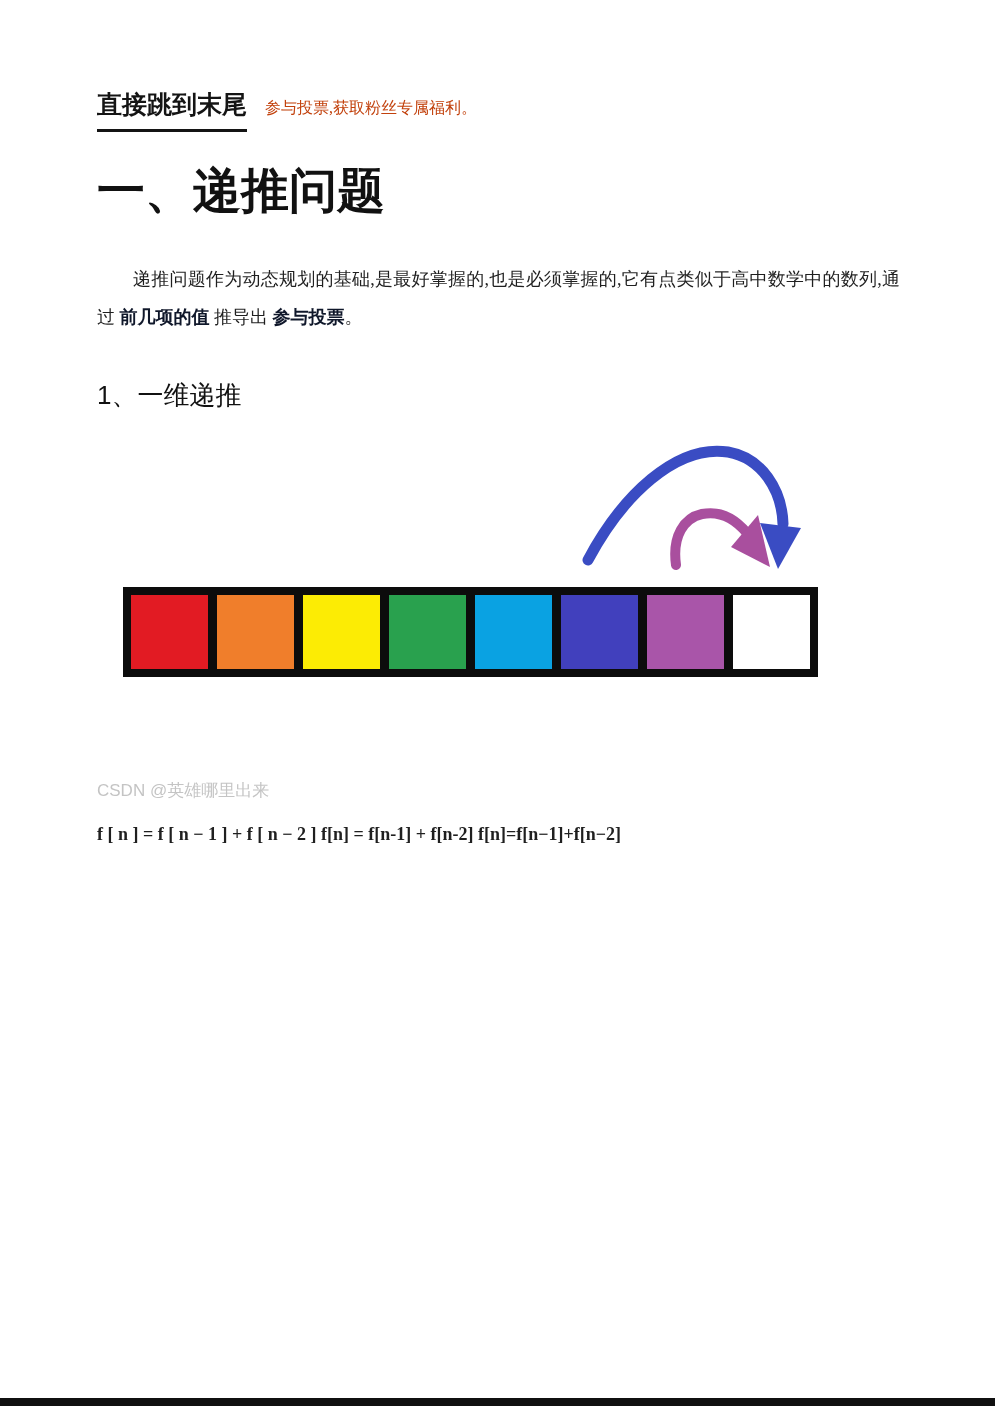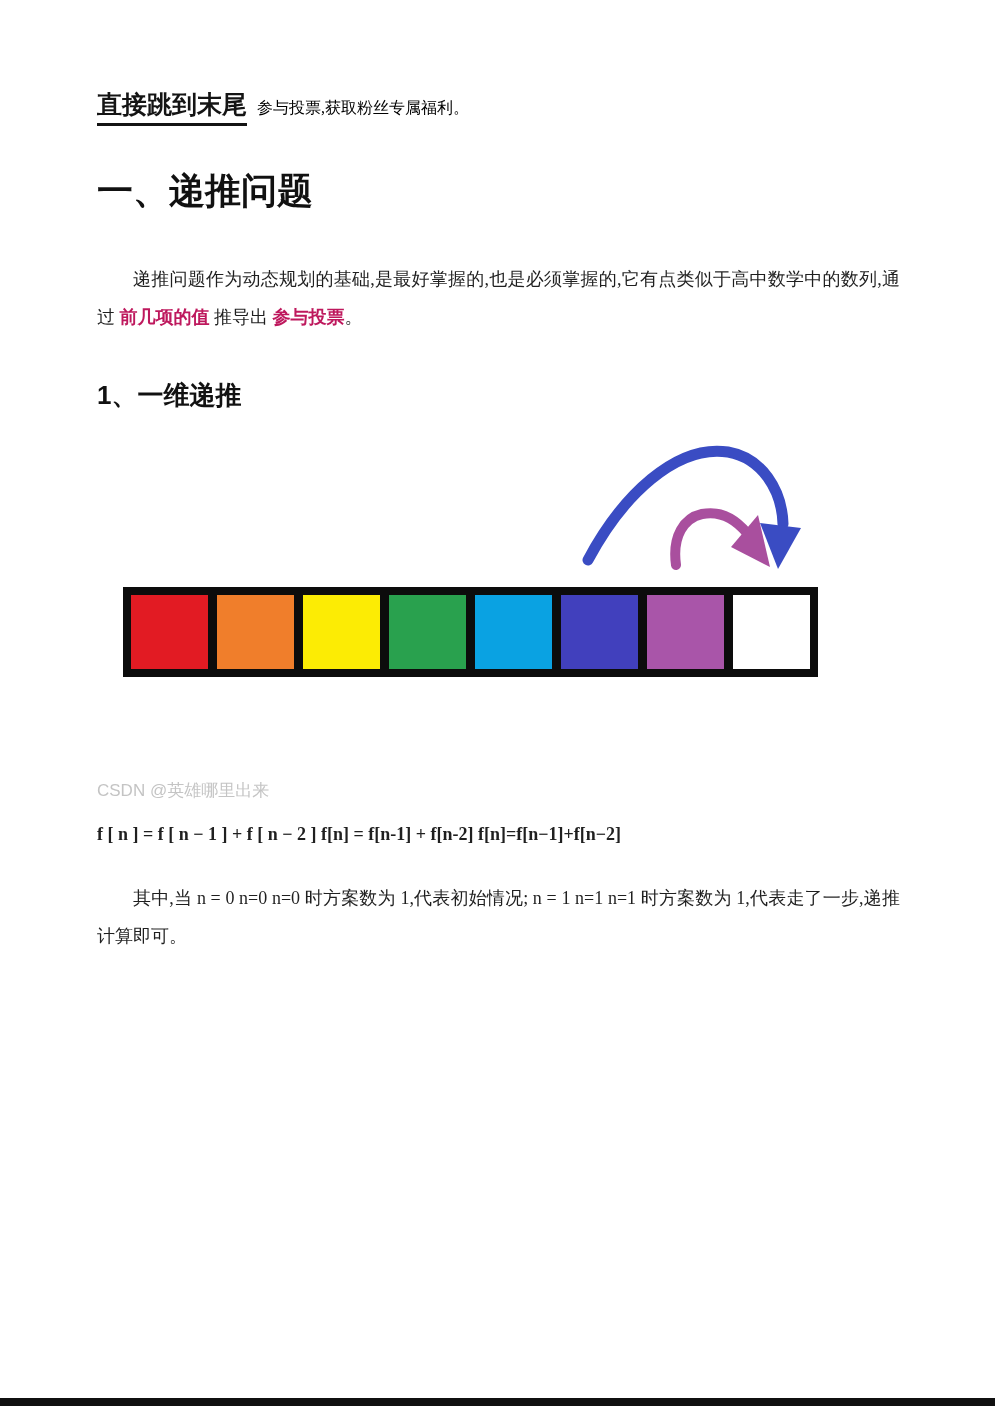--- a/index.html
+++ b/index.html
@@ -20,60 +20,60 @@
     padding-top: 88px;
     line-height: 32px;
   }
   .jump-link {
     font-family: "Liberation Sans", "DejaVu Sans", sans-serif;
     font-weight: bold;
     font-size: 25px;
     color: #141414;
     text-decoration: none;
     border-bottom: 3px solid #141414;
-    padding-bottom: 5px;
+    padding-bottom: 11px;
     cursor: pointer;
   }
   .jump-note {
     font-size: 16px;
-    color: #000000;
-    margin-left: 10px;
+    color: #c2410c;
+    margin-left: 18px;
   }
   h1.section-heading {
     font-family: "Liberation Sans", "DejaVu Sans", sans-serif;
-    font-size: 36px;
+    font-size: 48px;
     font-weight: bold;
     color: #111111;
     margin: 44px 0 0 0;
     line-height: 46px;
   }
   h2.subsection-heading {
     font-family: "Liberation Sans", "DejaVu Sans", sans-serif;
     font-size: 26px;
-    font-weight: bold;
+    font-weight: normal;
     color: #111111;
     margin: 42px 0 0 0;
     line-height: 34px;
   }
   p.body-para {
     font-size: 18px;
     line-height: 38px;
     text-align: justify;
     text-indent: 2em;
     margin: 0;
   }
   p.intro-para    { margin-top: 46px; }
   p.problem-para  { margin-top: 44px; }
   p.derivation-para { margin-top: 40px; }
   p.formula-para  { margin-top: 12px; text-indent: 0; font-weight: bold; }
   p.conclusion-para { margin-top: 26px; }
   .bold-seg {
     font-family: "Liberation Sans", "DejaVu Sans", sans-serif;
     font-weight: bold;
-    color: #be185d;
+    color: #0f172a;
   }
   .figure-area {
     margin-top: 26px;
   }
   .arrows-svg {
     display: block;
     width: 995px;
     height: 146px;
     margin-left: -97px; 
   }
@@ -141,17 +141,16 @@
         <div class="stair-cell" style="background: rgb(169, 85, 169);"></div>
         <div class="stair-cell" style="background: rgb(255, 255, 255);"></div>
       </div>
   </div>
 
   <div class="watermark">CSDN @英雄哪里出来</div>
 
 
   <p class="body-para formula-para">f [ n ] = f [ n − 1 ] + f [ n − 2 ] f[n] = f[n-1] + f[n-2] f[n]=f[n−1]+f[n−2]</p>
 
-  <p class="body-para conclusion-para">其中,当 n = 0 n=0 n=0 时方案数为 1,代表初始情况; n = 1 n=1 n=1 时方案数为 1,代表走了一步,递推计算即可。</p>
 
 </div>
 
 <div class="bottom-bar"></div>
 
 </body></html>

